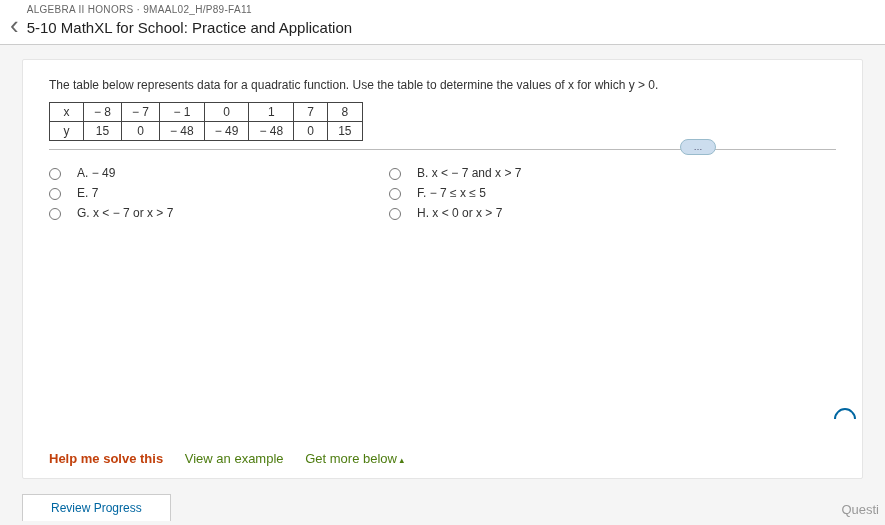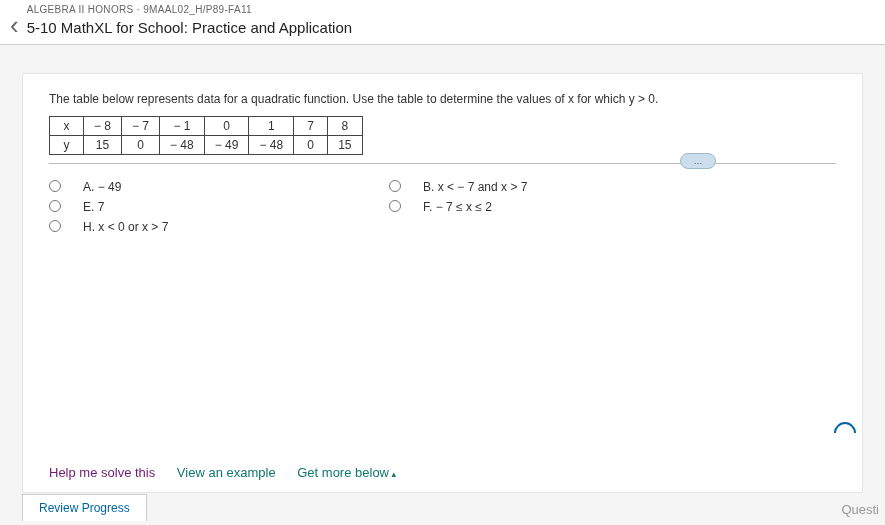--- a/index.html
+++ b/index.html
@@ -1,36 +1,36 @@
 <!DOCTYPE html>
 <html><head>
 <meta charset="utf-8">
 <style>
 *{box-sizing:border-box;margin:0;padding:0}
 body{font-family:Arial,Helvetica,sans-serif;background:#f5f5f5;width:885px;height:525px;overflow:hidden;color:#333}
 .hdr{background:#fff;padding:4px 10px 6px;border-bottom:1px solid #ccc;display:flex;align-items:flex-start;gap:8px}
 .back{font-size:26px;color:#666;cursor:pointer;line-height:1;padding-top:8px}
 .hdrtxt .crumb{font-size:10px;color:#666;letter-spacing:.3px}
 .hdrtxt .title{font-size:15px;color:#222;margin-top:4px}
-.page{background:#fff;margin:28px 22px 0;padding:18px 26px 10px;border:1px solid #e5e5e5;border-radius:2px;position:relative;height:420px}
+.page{background:#fff;margin:14px 22px 0;padding:18px 26px 10px;border:1px solid #e5e5e5;border-radius:2px;position:relative;height:420px}
 .qtext{font-size:12px;color:#333;margin-bottom:10px}
 table.dt{border-collapse:collapse;font-size:12px;margin-bottom:8px}
 table.dt td{border:1px solid #444;padding:2px 10px;text-align:center;min-width:34px}
 .hr{border:none;border-top:1px solid #bbb;margin:8px 0 16px;position:relative}
 .bubble{position:absolute;right:120px;top:-10px;background:#cde;border:1px solid #9bc;border-radius:10px;width:36px;height:16px;font-size:9px;text-align:center;line-height:14px;color:#446}
 .instr{font-size:12px;color:#333;margin-bottom:14px}
 .choices{display:grid;grid-template-columns:260px 260px;gap:6px 80px;font-size:12px}
-.choice{display:flex;align-items:flex-start;gap:22px;cursor:pointer}
+.choice{display:flex;align-items:flex-end;gap:16px;cursor:pointer}
 .choice input{width:12px;height:12px}
 .links{position:absolute;bottom:12px;left:26px;font-size:13px}
-.links span{margin-right:18px;color:#0f766e;cursor:pointer}
-.links .hm{color:#701a75;font-weight:400}
+.links span{margin-right:18px;color:#4d7c0f;cursor:pointer}
+.links .hm{color:#c2410c;font-weight:700}
 .links .gm::after{content:" \25B4";font-size:9px}
 .rp{position:absolute;left:22px;bottom:4px}
-.rp button{font-size:12px;color:#0066a1;background:#fff;border:1px solid #ccc;border-bottom:none;padding:6px 16px;cursor:pointer}
+.rp button{font-size:12px;color:#0066a1;background:#fff;border:1px solid #ccc;border-bottom:none;padding:6px 28px;cursor:pointer}
 .corner{position:absolute;right:6px;bottom:48px;width:22px;height:22px;border:2px solid #0066a1;border-radius:50%;border-right-color:transparent;border-bottom-color:transparent;transform:rotate(45deg)}
 .qword{position:absolute;right:6px;bottom:8px;font-size:13px;color:#999}
 </style>
 </head>
 <body>
 
 <div class="hdr">
   <div class="back">‹</div>
   <div class="hdrtxt">
     <div class="crumb">ALGEBRA II HONORS · 9MAAL02_H/P89-FA11</div>
@@ -80,21 +80,25 @@
     <label class="choice">
         <input type="radio" name="ans" style="">
         <span>B.   x &lt; − 7 and x &gt; 7</span>
       </label>
     <label class="choice">
         <input type="radio" name="ans" style="">
         <span>E.   7</span>
       </label>
     <label class="choice">
         <input type="radio" name="ans" style="">
-        <span>F.   − 7 ≤ x ≤ 2</span>
+        <span>F.   − 7 ≤ x ≤ 5</span>
+      </label>
+    <label class="choice">
+        <input type="radio" name="ans" style="">
+        <span>G.   x &lt; − 7 or x &gt; 7</span>
       </label>
     <label class="choice">
         <input type="radio" name="ans" style="">
         <span>H.   x &lt; 0 or x &gt; 7</span>
       </label>
   </div>
 
   <div class="links">
     <span class="hm">Help me solve this</span>
     <span>View an example</span>

